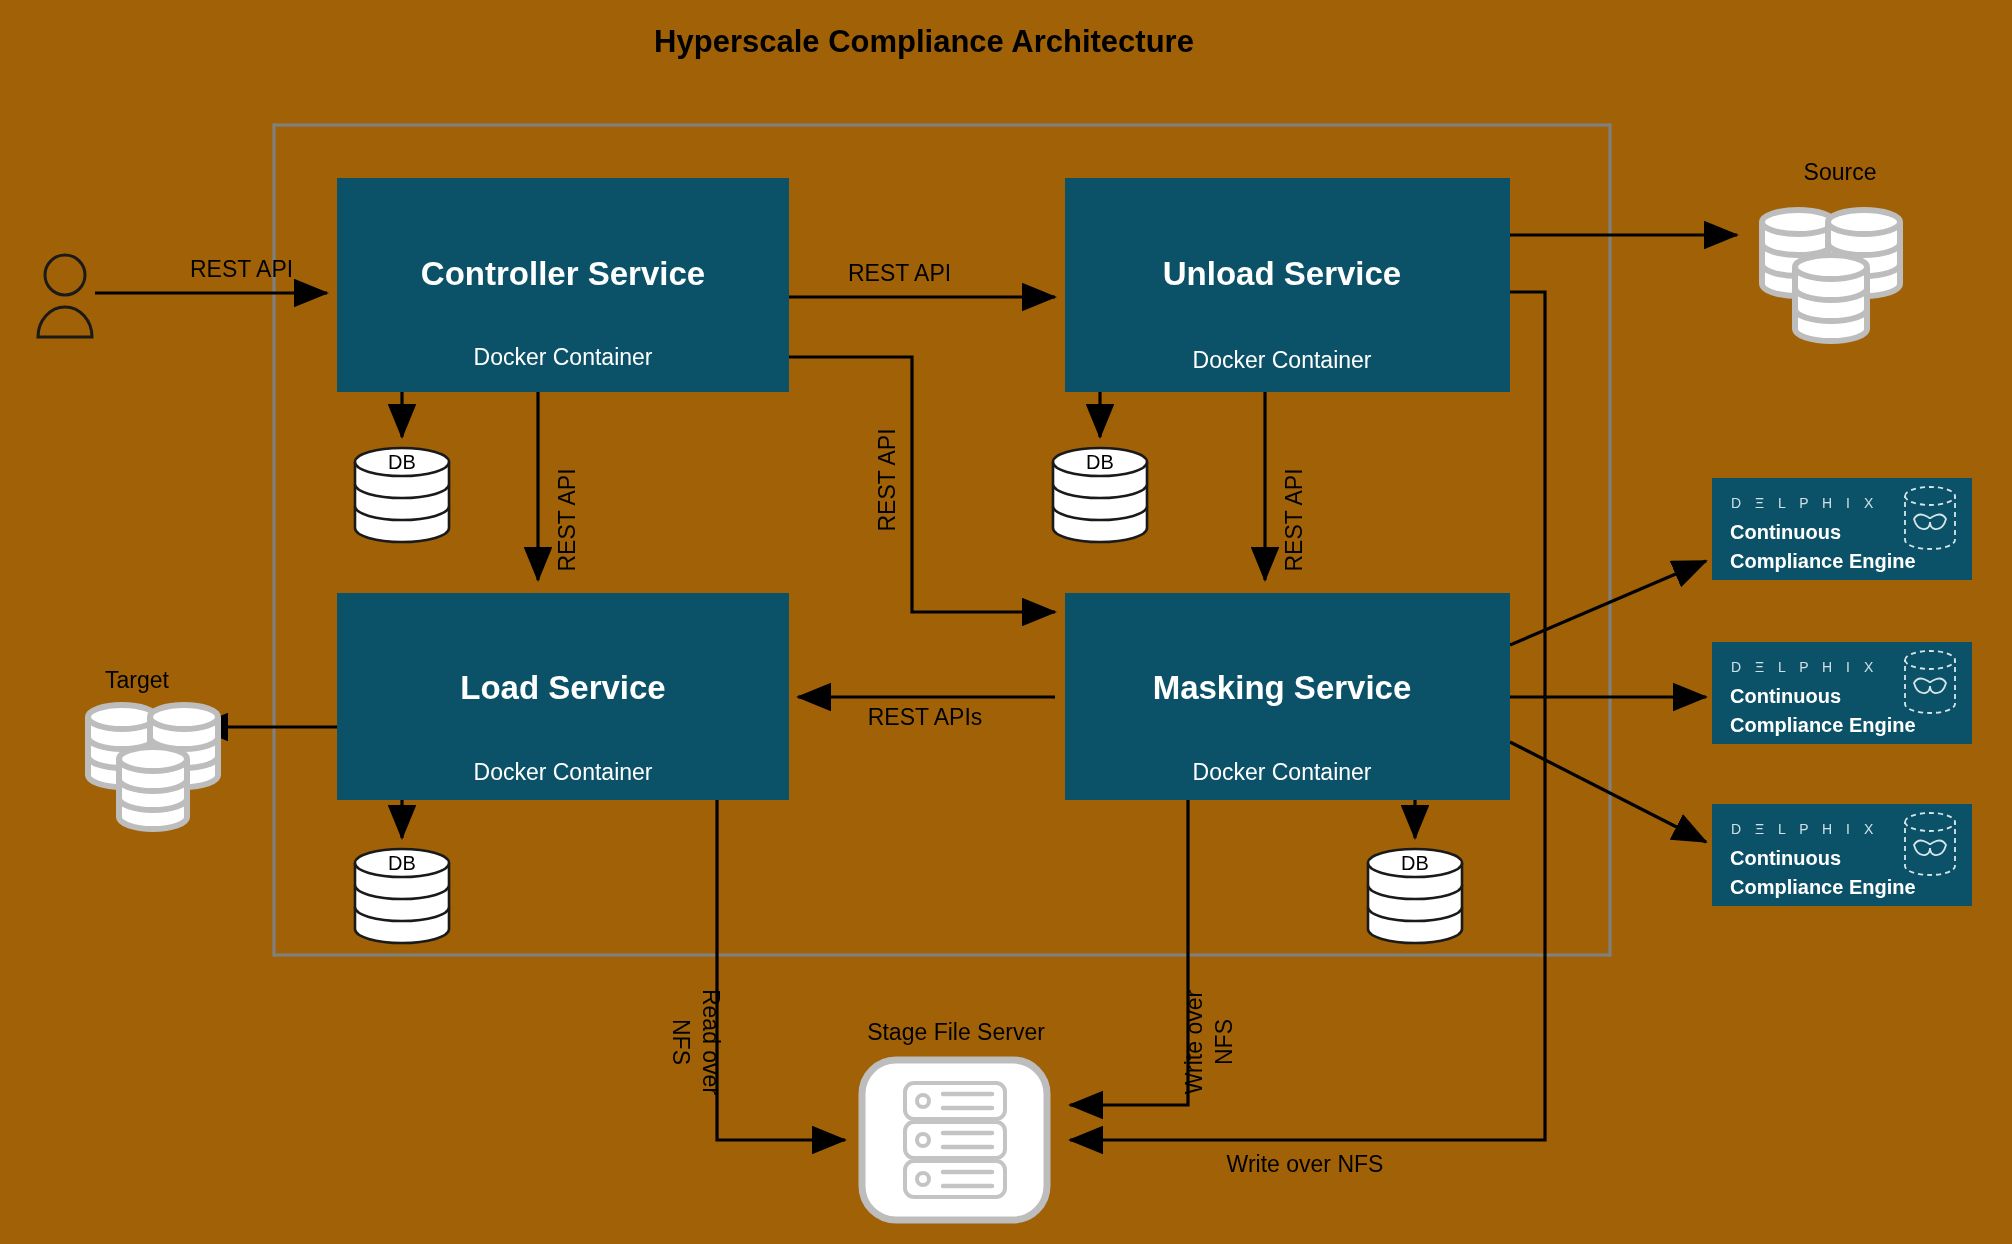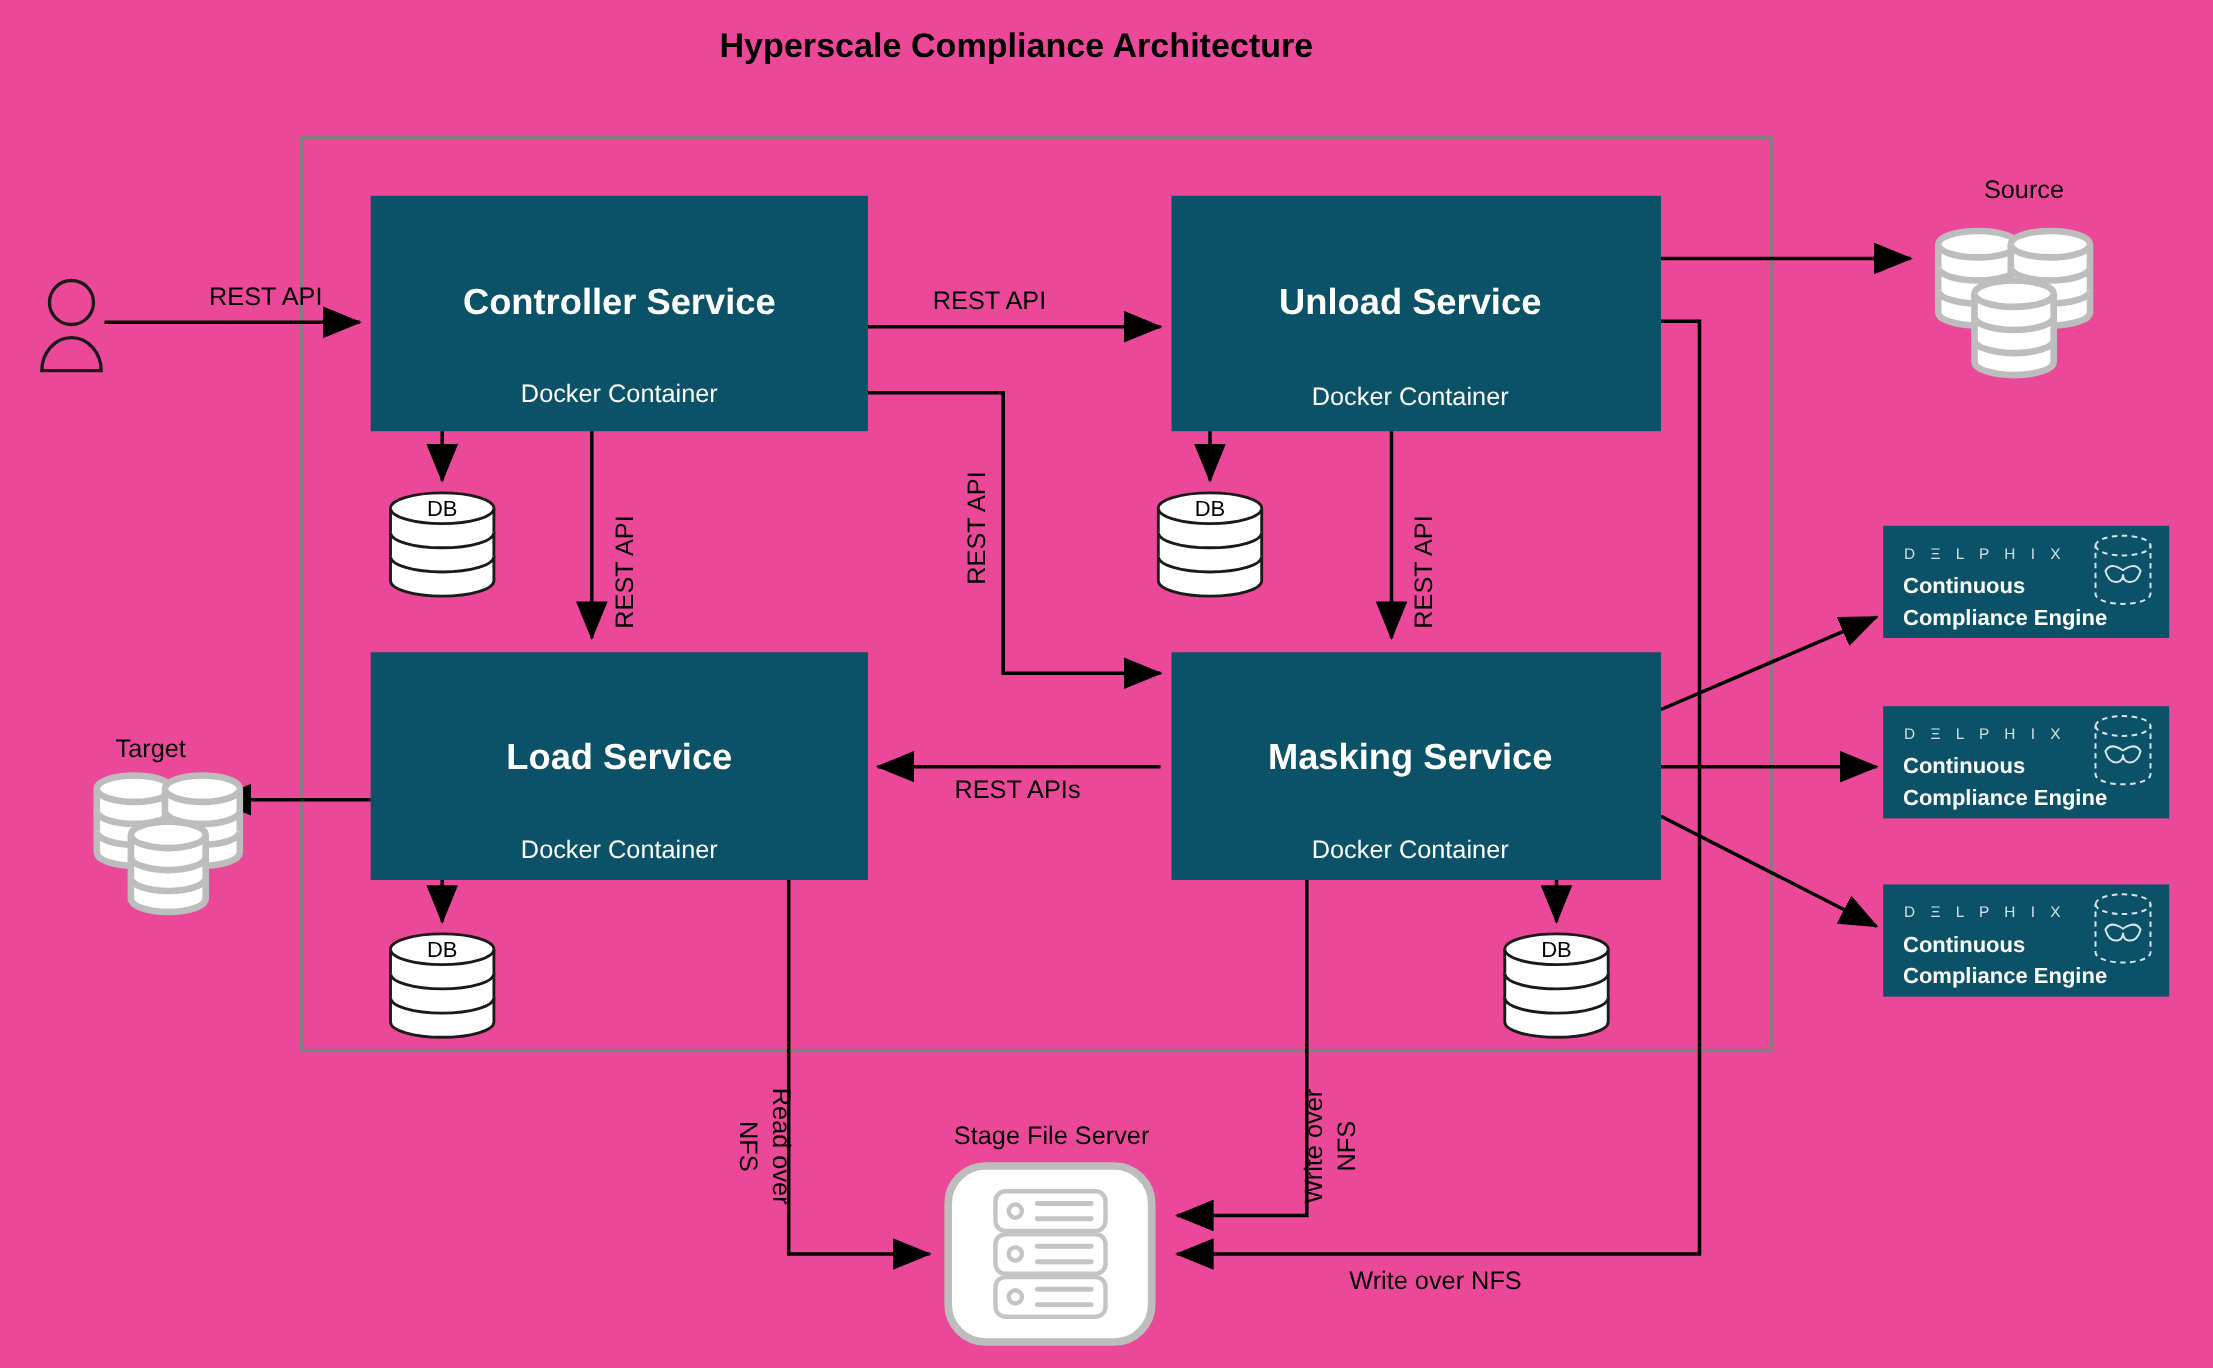--- a/index.html
+++ b/index.html
@@ -1,17 +1,17 @@
 <!DOCTYPE html>
 <html><head>
 <meta charset="utf-8">
 <style>
   html,body{margin:0;padding:0;background:#ffffff;}
   body{width:2012px;height:1244px;font-family:"Liberation Sans",sans-serif;overflow:hidden;}
-  #stage{position:relative;width:2012px;height:1244px;background:#ec4899;}
+  #stage{position:relative;width:2012px;height:1244px;background:#a16207;}
   svg#diagram{position:absolute;left:0;top:0;width:2012px;height:1244px;display:block;}
   .title-text{font-family:"Liberation Sans",sans-serif;font-weight:bold;font-size:31px;fill:#000;}
   .svc-title{font-family:"Liberation Sans",sans-serif;font-weight:bold;font-size:33px;fill:#ffffff;}
   .svc-sub{font-family:"Liberation Sans",sans-serif;font-weight:normal;font-size:23px;fill:#ffffff;}
   .edge-label{font-family:"Liberation Sans",sans-serif;font-weight:normal;font-size:23px;fill:#000;}
   .node-label{font-family:"Liberation Sans",sans-serif;font-weight:normal;font-size:23px;fill:#000;}
   .db-label{font-family:"Liberation Sans",sans-serif;font-weight:normal;font-size:20px;fill:#000;}
   .eng-brand{font-family:"Liberation Sans",sans-serif;font-weight:normal;font-size:14px;letter-spacing:5px;fill:#cfe0e6;}
   .eng-line{font-family:"Liberation Sans",sans-serif;font-weight:bold;font-size:20px;fill:#ffffff;}
   .ln{stroke:#000;stroke-width:3.2;fill:none;}

